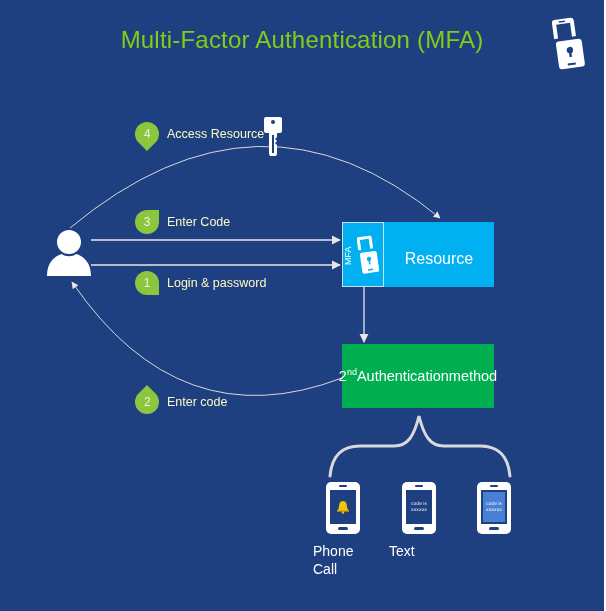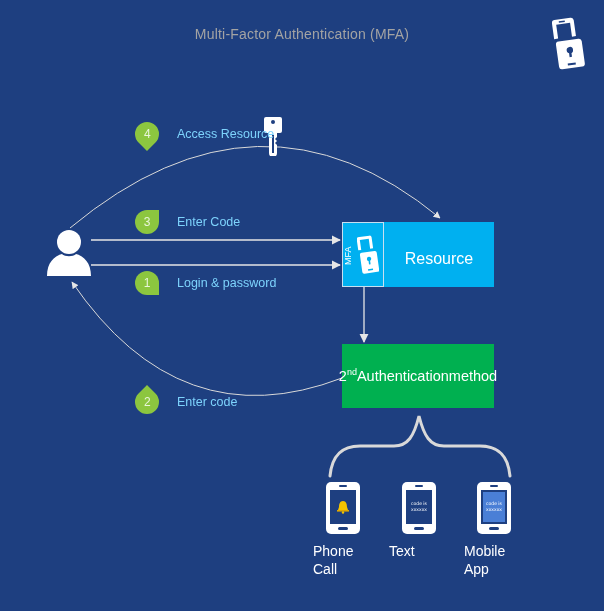--- a/index.html
+++ b/index.html
@@ -1,22 +1,22 @@
 <!DOCTYPE html>
 <html><head>
 <meta charset="utf-8">
 <style>
   html, body { margin: 0; padding: 0; }
   body { width: 606px; height: 611px; background: #ffffff; overflow: hidden; font-family: "Liberation Sans", sans-serif; }
   #canvas { position: relative; width: 604px; height: 611px; background: #1e3f80; overflow: hidden; }
   #canvas svg.wires { position: absolute; left: 0; top: 0; }
-  .title { position: absolute; left: 0; width: 604px; top: 26px; text-align: center; color: #a3a3a3; font-size: 14px; font-weight: normal; letter-spacing: 0.2px; }
+  .title { position: absolute; left: 0; width: 604px; top: 26px; text-align: center; color: #84cc16; font-size: 24px; font-weight: normal; letter-spacing: 0.2px; }
   .step { position: absolute; display: flex; align-items: center; }
   .step .badge { width: 24px; height: 24px; background: #8cc63f; color: #e9f6da; font-size: 12px; display: flex; align-items: center; justify-content: center; }
-  .step .label { margin-left: 18px; color: #7dd3fc; font-size: 12.5px; }
+  .step .label { margin-left: 8px; color: #fef9c3; font-size: 12.5px; }
   .resource-box { position: absolute; left: 342px; top: 222px; width: 152px; height: 65px; background: #00b0f0; }
   .mfa-panel { position: absolute; left: 342px; top: 222px; width: 42px; height: 65px; border: 1px solid #c8dff0; box-sizing: border-box; }
   .mfa-text { position: absolute; left: 0px; top: 22px; width: 14px; height: 22px; color: #fff; font-size: 9px; writing-mode: vertical-rl; transform: rotate(180deg); text-align: center; }
   .resource-label { position: absolute; left: 384px; top: 222px; width: 110px; height: 74px; display: flex; align-items: center; justify-content: center; color: #ffffff; font-size: 16px; }
   .auth-box { position: absolute; left: 342px; top: 344px; width: 152px; height: 64px; background: #00b050; color: #ffffff; text-align: center; font-size: 14.5px; line-height: 18px; display: flex; align-items: center; justify-content: center; }
   .auth-box sup { font-size: 9px; vertical-align: 6px; line-height: 0; }
   .device { position: absolute; width: 60px; text-align: left; }
   .device .label { color: #ffffff; font-size: 14px; line-height: 18px; margin-top: 8px; }
   .phone-shape { margin: 0 auto; width: 34px; height: 52px; background: #ffffff; border-radius: 5px; position: relative; }
   .phone-shape .screen { position: absolute; left: 4px; top: 8px; width: 26px; height: 34px; background: #1e3f80; display: flex; flex-direction: column; align-items: center; justify-content: center; }
@@ -156,19 +156,15 @@
 
   <div class="device" style="left:464px;top:482px">
     <div class="phone-shape">
       <div class="top-bar"></div>
       <div class="screen app">
         <div class="code-text">code is</div>
         <div class="code-text">xxxxxx</div>
       </div>
       <div class="home-btn"></div>
     </div>
-    <div class="label">
-        <div>Mobile</div>
-        <div>App</div>
-      </div>
   </div>
 
 </div>
 
 </body></html>

